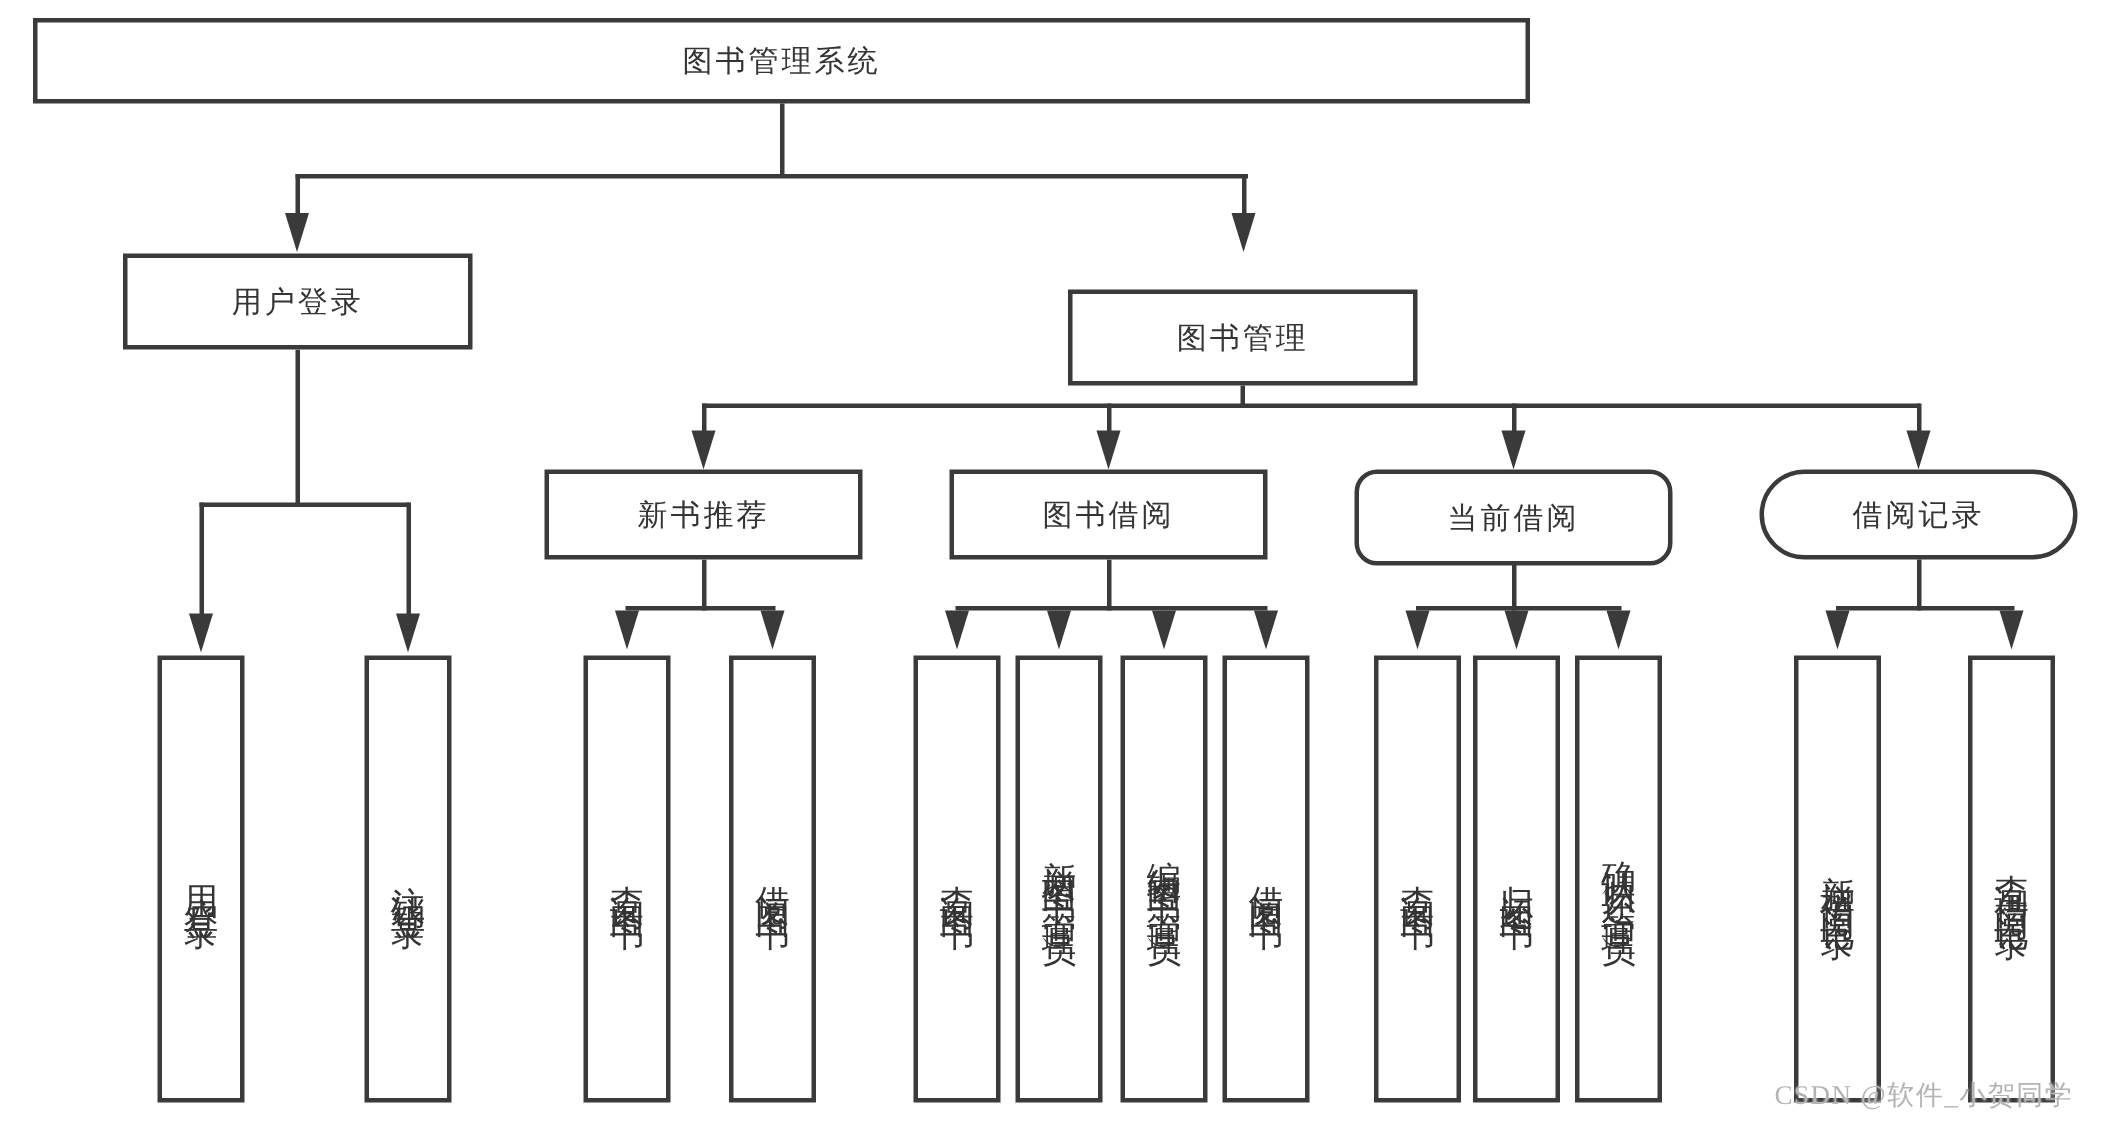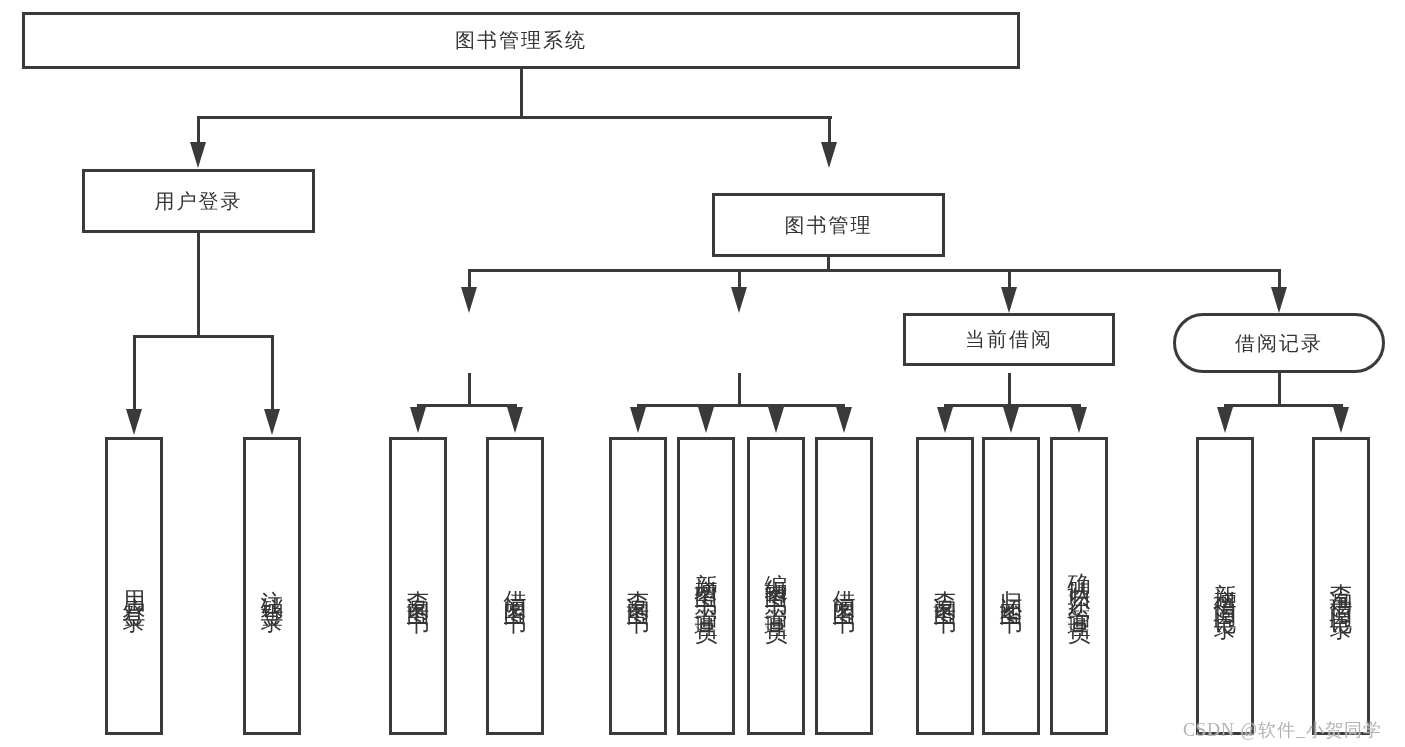--- a/index.html
+++ b/index.html
@@ -86,21 +86,23 @@
   <div class="lh" style="left:468px;top:269px;width:812px;"></div>
   <div class="lv" style="left:468px;top:269px;height:20px;"></div>
   <div class="ar" style="left:461px;top:287px;"></div>
   <div class="lv" style="left:738px;top:269px;height:20px;"></div>
   <div class="ar" style="left:731px;top:287px;"></div>
   <div class="lv" style="left:1008px;top:269px;height:20px;"></div>
   <div class="ar" style="left:1001px;top:287px;"></div>
   <div class="lv" style="left:1278px;top:269px;height:20px;"></div>
   <div class="ar" style="left:1271px;top:287px;"></div>
 
-  <div class="hbox" style="left:903px;top:313px;width:212px;height:53px;">当前借阅</div>
+  <div class="hbox" style="left:363px;top:313px;width:212px;height:60px;">新书推荐</div>
+  <div class="hbox" style="left:633px;top:313px;width:212px;height:60px;">图书借阅</div>
+  <div class="hbox" style="left:903px;top:313px;width:212px;height:64px;border-radius:15px;">当前借阅</div>
   <div class="hbox" style="left:1173px;top:313px;width:212px;height:60px;border-radius:30px;">借阅记录</div>
 
   <div class="lv" style="left:468px;top:373px;height:34px;"></div>
   <div class="lh" style="left:417px;top:404px;width:100px;"></div>
   <div class="ar" style="left:410px;top:407px;"></div>
   <div class="ar" style="left:507px;top:407px;"></div>
 
   <div class="lv" style="left:738px;top:373px;height:34px;"></div>
   <div class="lh" style="left:637px;top:404px;width:208px;"></div>
   <div class="ar" style="left:630px;top:407px;"></div>

